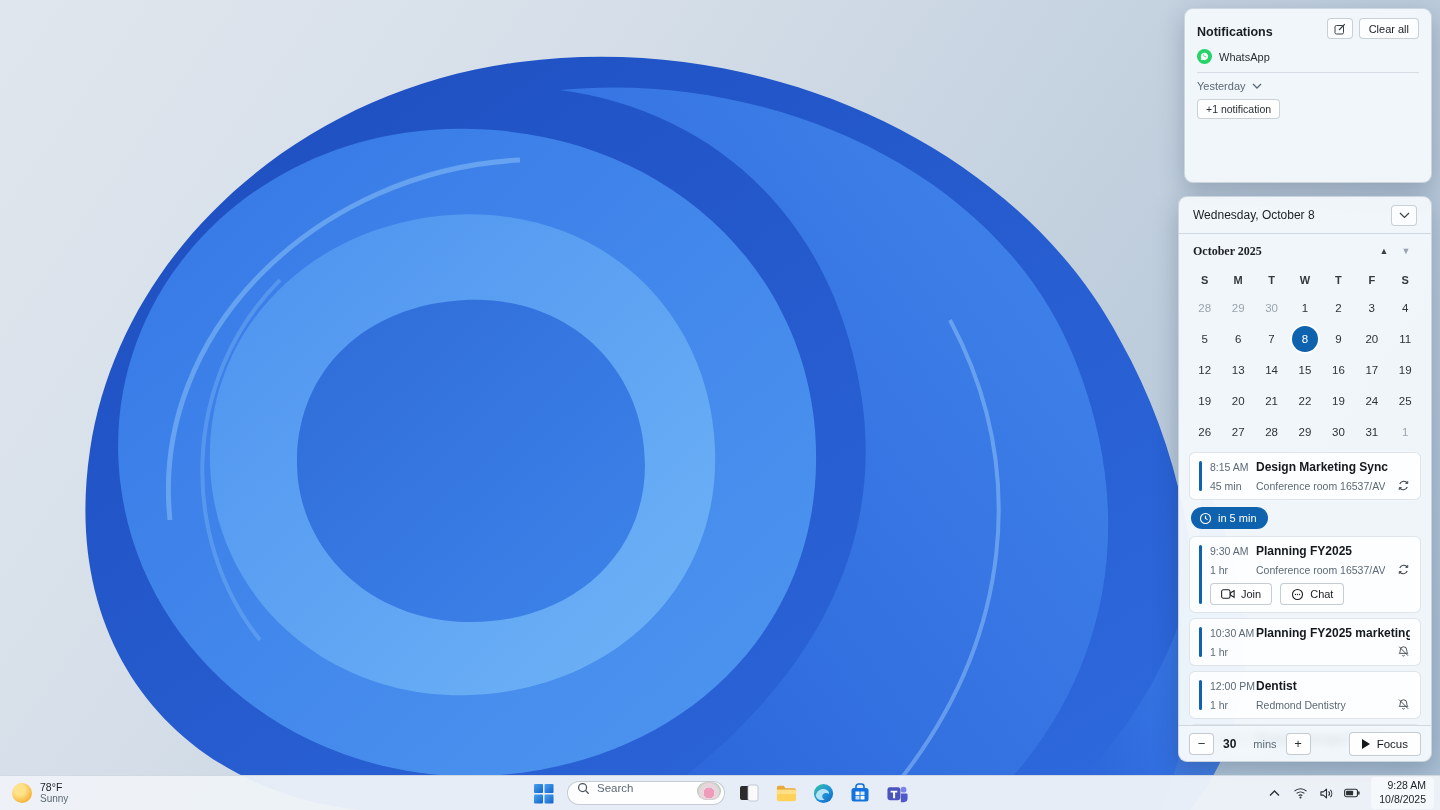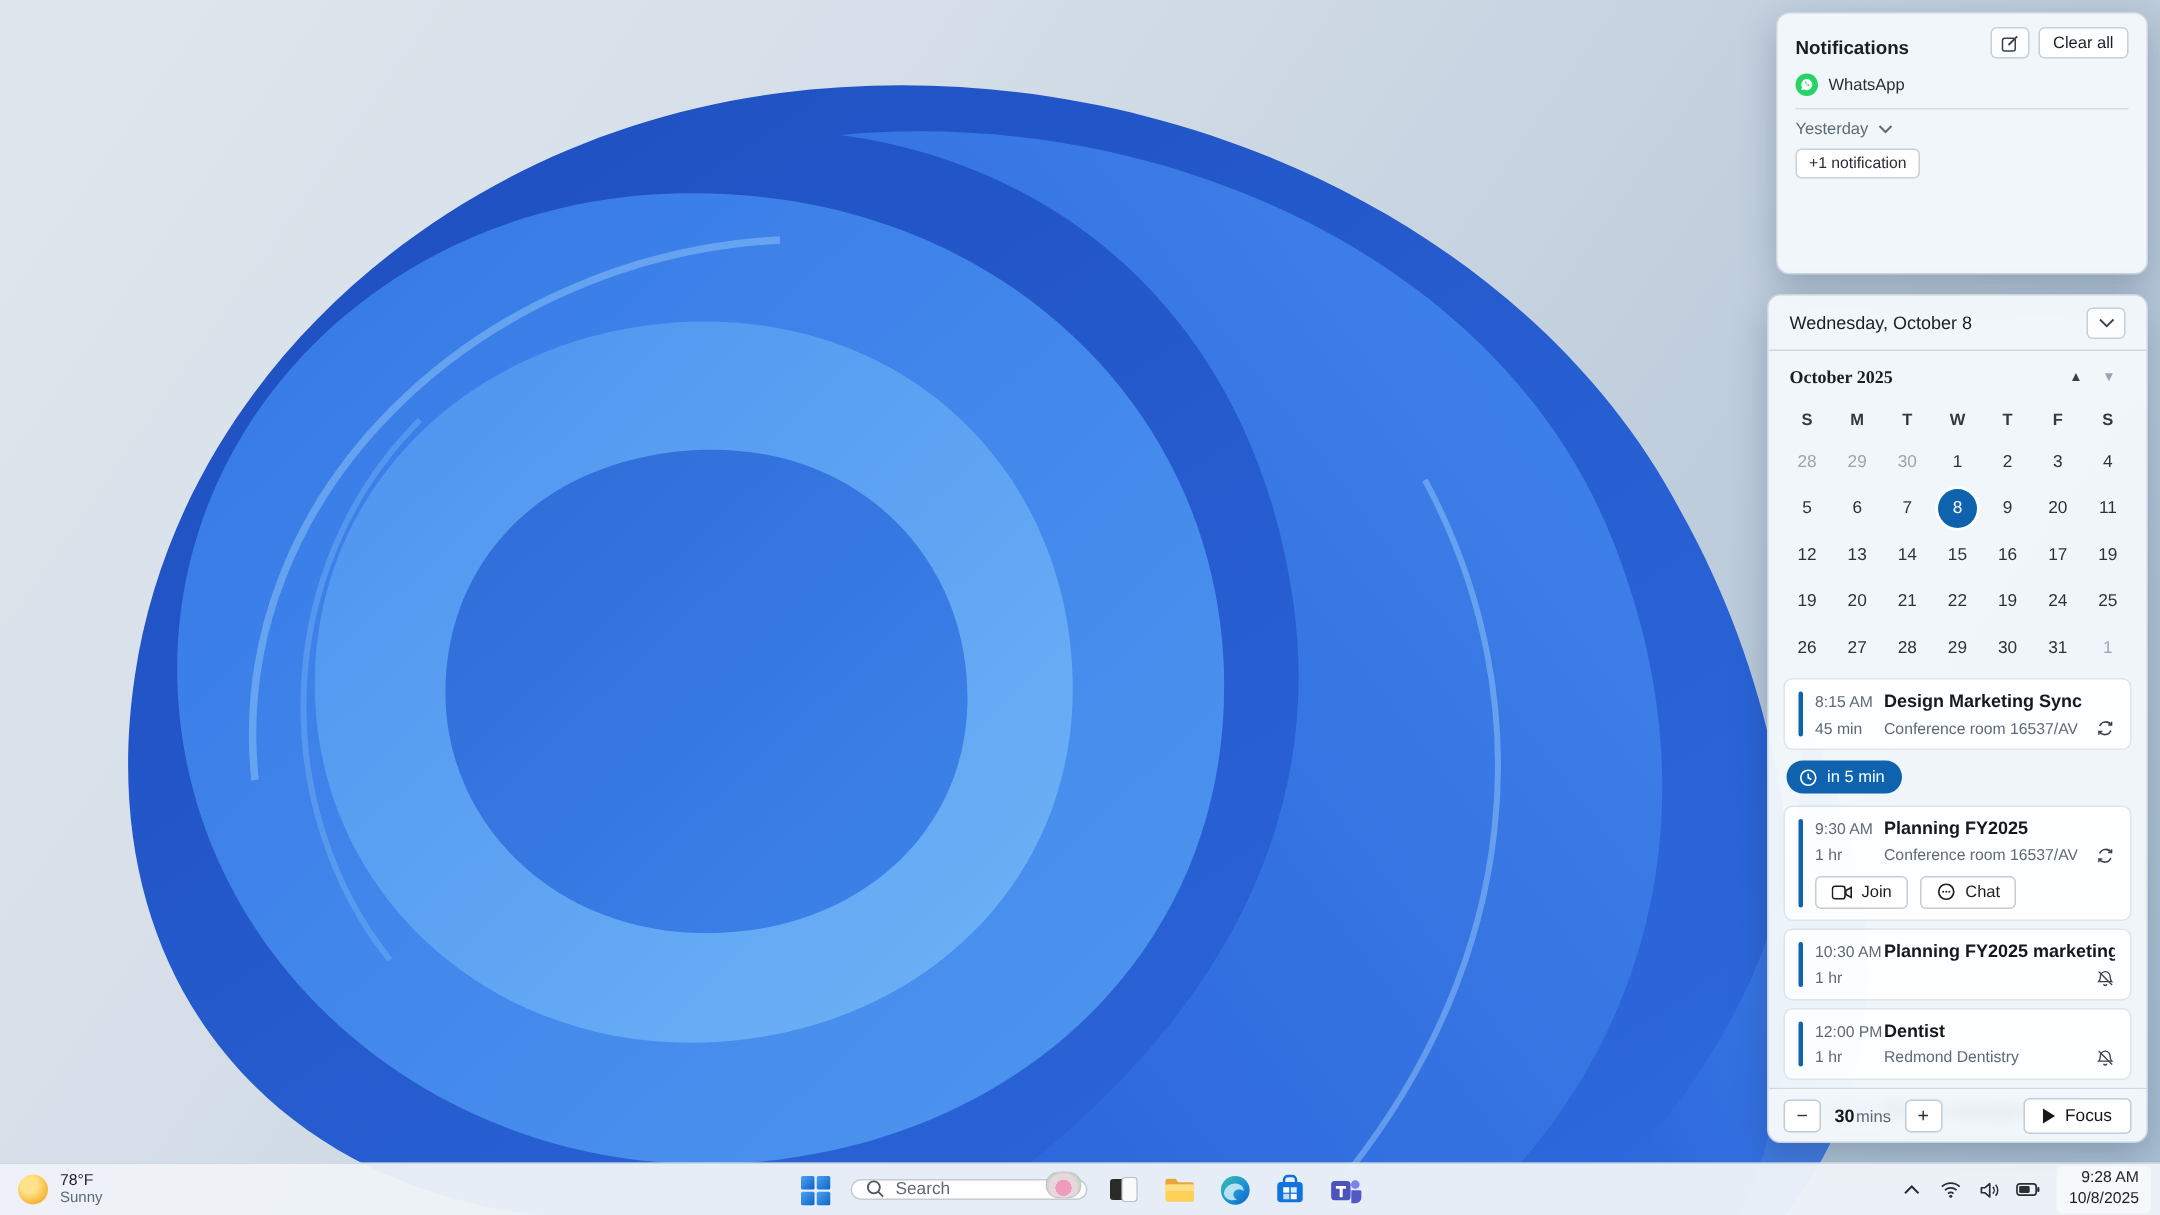--- a/index.html
+++ b/index.html
@@ -89,41 +89,41 @@
 
   
   .focus-bar { position:absolute; left:0; right:0; bottom:0; height:36px;
     background:rgba(240,246,251,0.88); backdrop-filter:blur(5px);
     border-top:1px solid rgba(130,145,160,0.3); border-radius:0 0 9px 9px;
     display:flex; align-items:center; padding:0 10px; gap:9px; }
   .step-btn { width:25px; height:22px; display:flex; align-items:center; justify-content:center;
     background:rgba(255,255,255,0.9); border:1px solid rgba(150,163,175,0.55); border-radius:4px;
     font-size:13px; color:#2a2f34; }
   .focus-val { font-size:12px; font-weight:bold; color:#15191d; }
-  .focus-unit { font-size:11px; color:#5d6a75; margin-left:1px; font-weight:normal; }
+  .focus-unit { font-size:11px; color:#5d6a75; margin-left:17px; font-weight:normal; }
   .focus-bar .spacer { flex:1; }
   .focus-btn { display:inline-flex; align-items:center; gap:7px; height:24px; padding:0 12px;
     background:rgba(255,255,255,0.95); border:1px solid rgba(150,163,175,0.55); border-radius:4px;
     font-size:11.5px; color:#15191d; }
   .play-tri { width:0; height:0; border-left:8px solid #15191d; border-top:5px solid transparent; border-bottom:5px solid transparent; }
 
   
   .taskbar { position:absolute; left:0; right:0; bottom:0; height:35px;
     background:rgba(238,243,248,0.96); border-top:1px solid rgba(180,192,204,0.5);
     display:flex; align-items:center; }
   .weather { position:absolute; left:12px; top:0; bottom:0; display:flex; align-items:center; gap:8px; }
   .sun { width:20px; height:20px; border-radius:50%;
     background:radial-gradient(circle at 38% 35%, #ffe28a 0 30%, #f7b73c 70%, #e89a1f 100%); }
   .weather-text { line-height:1.15; }
   .weather-temp { font-size:10.5px; color:#1b1f23; }
   .weather-cond { font-size:10px; color:#5d6a75; }
   .tb-center { margin:0 auto; display:flex; align-items:center; gap:11px; }
   .tb-icon { width:26px; height:26px; display:flex; align-items:center; justify-content:center; border-radius:4px; }
-  .search-box { width:158px; height:14px; background:rgba(255,255,255,0.95);
-    border:1px solid rgba(150,163,175,0.55); border-radius:12px; display:flex; align-items:flex-end; padding:0 3px 0 9px; gap:7px; }
+  .search-box { width:158px; height:24px; background:rgba(255,255,255,0.95);
+    border:1px solid rgba(150,163,175,0.55); border-radius:12px; display:flex; align-items:flex-start; padding:0 3px 0 9px; gap:7px; }
   .search-label { font-size:11.5px; color:#5d6a75; flex:1; }
   .search-img { width:24px; height:18px; border-radius:9px;
     background:radial-gradient(circle at 50% 62%, #ef9cba 0 36%, #e8d6de 37% 66%, #cdd6cc 67%);
     border:1px solid rgba(0,0,0,0.06); }
   .tray { position:absolute; right:6px; top:0; bottom:0; display:flex; align-items:center; gap:4px; }
   .tray-icon { width:22px; height:26px; display:flex; align-items:center; justify-content:center; }
   .clock { text-align:right; font-size:10.5px; color:#1b1f23; line-height:1.3;
     background:rgba(255,255,255,0.55); border-radius:4px; padding:2px 8px; margin-left:4px; }
 </style>
 </head>

